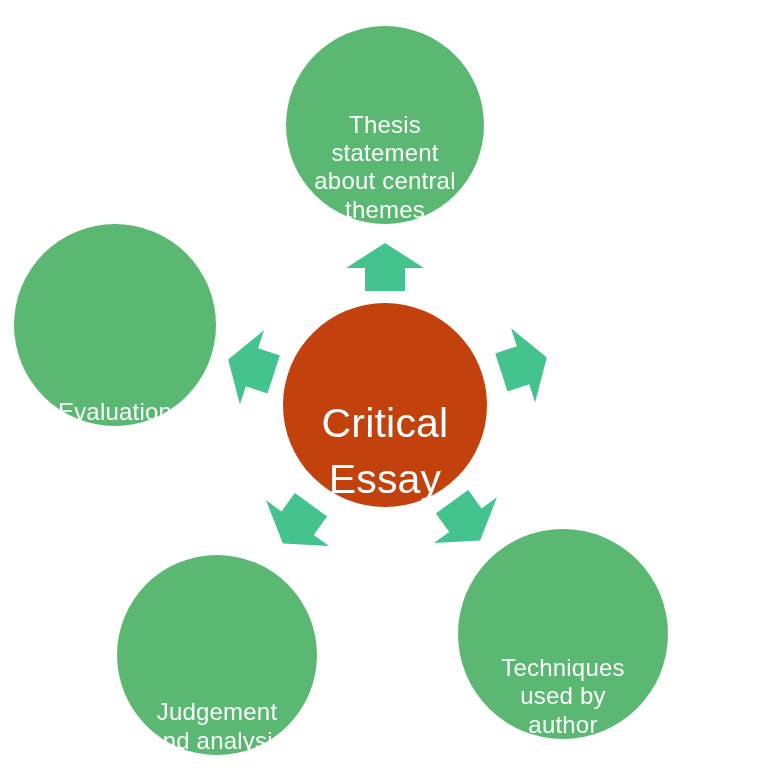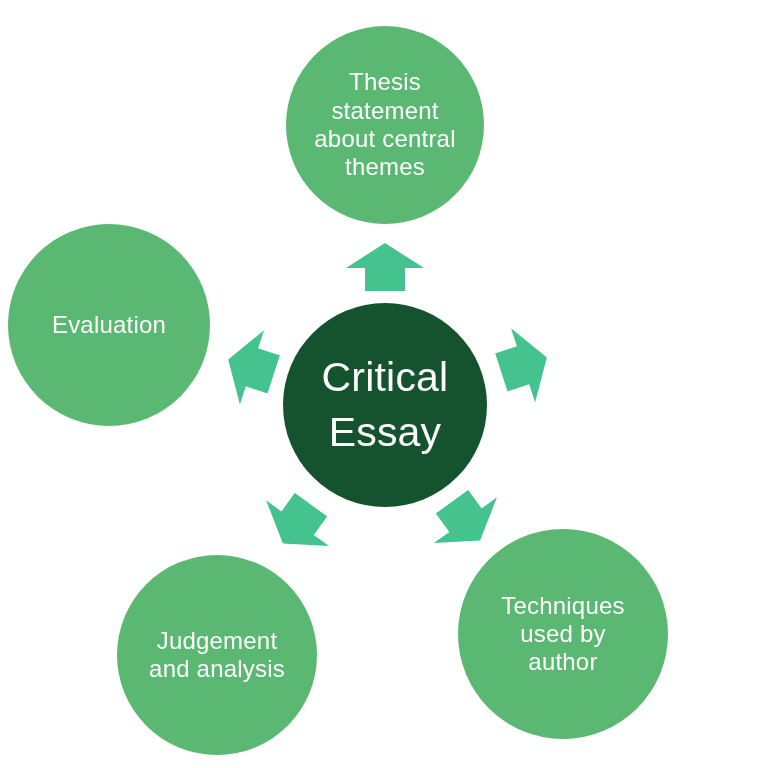--- a/index.html
+++ b/index.html
@@ -12,42 +12,42 @@
     width: 768px;
     height: 768px;
     background: #ffffff;
     overflow: hidden;
     font-family: "Liberation Sans", sans-serif;
   }
   .circle {
     position: absolute;
     border-radius: 50%;
     display: flex;
-    align-items: center;
+    align-items: flex-end;
     justify-content: center;
     text-align: center;
     box-sizing: border-box;
   }
   .circle .label {
     white-space: pre-line;
     color: #fdfdfd;
     font-size: 24px;
     line-height: 1.18;
     letter-spacing: 0.2px;
   }
   .circle.center-node .label {
     font-size: 41px;
     line-height: 1.35;
   }
   
   .node-thesis      { left: 286px; top: 26px;  width: 198px; height: 198px; }
   .node-explanation { left: 552px; top: 227px; width: 214px; height: 214px; }
   .node-techniques  { left: 458px; top: 529px; width: 210px; height: 210px; }
   .node-judgement   { left: 117px; top: 555px; width: 200px; height: 200px; }
-  .node-evaluation  { left: 8px;  top: 224px; width: 202px; height: 202px; }
+  .node-evaluation  { left: 14px;  top: 224px; width: 202px; height: 202px; }
   .center-node      { left: 283px; top: 303px; width: 204px; height: 204px; }
   
   .arrow {
     position: absolute;
     width: 78px;
     height: 48px;
     margin-left: -39px;
     margin-top: -24px;
   }
   .arrow svg { display: block; width: 78px; height: 48px; }
@@ -104,18 +104,18 @@
 
   <div class="circle node-judgement" style="background: rgb(91, 184, 115);">
     <div class="label" style="color: rgb(253, 253, 253);">Judgement
 and analysis</div>
   </div>
 
   <div class="circle node-evaluation" style="background: rgb(91, 184, 115);">
     <div class="label" style="color: rgb(253, 253, 253);">Evaluation</div>
   </div>
 
-  <div class="circle center-node" style="background: #14532d;">
+  <div class="circle center-node" style="background: #c2410c;">
     <div class="label" style="color: rgb(253, 253, 253);">Critical
 Essay</div>
   </div>
 
 </div>
 
 </body></html>

